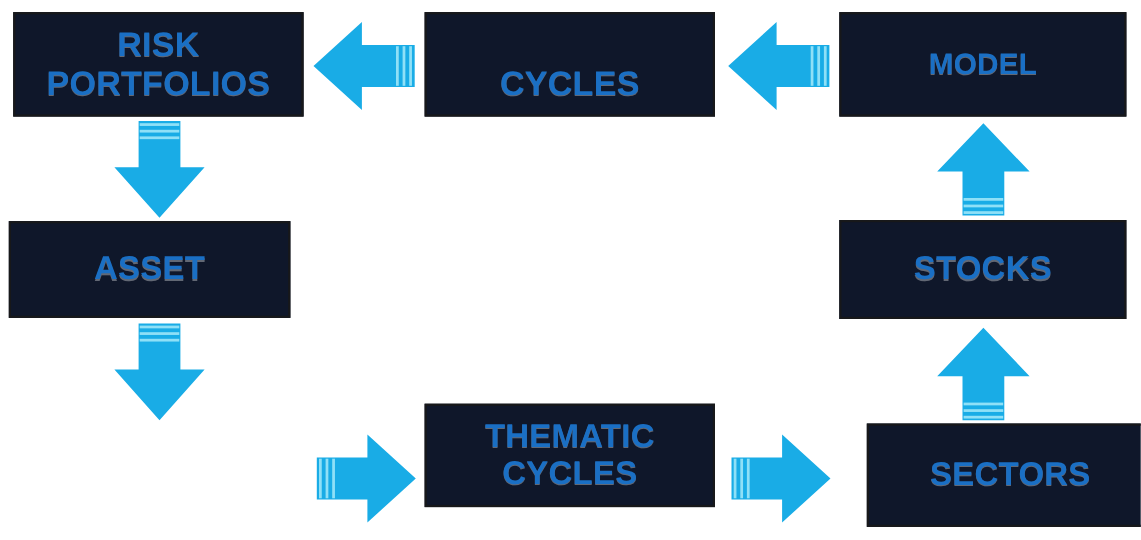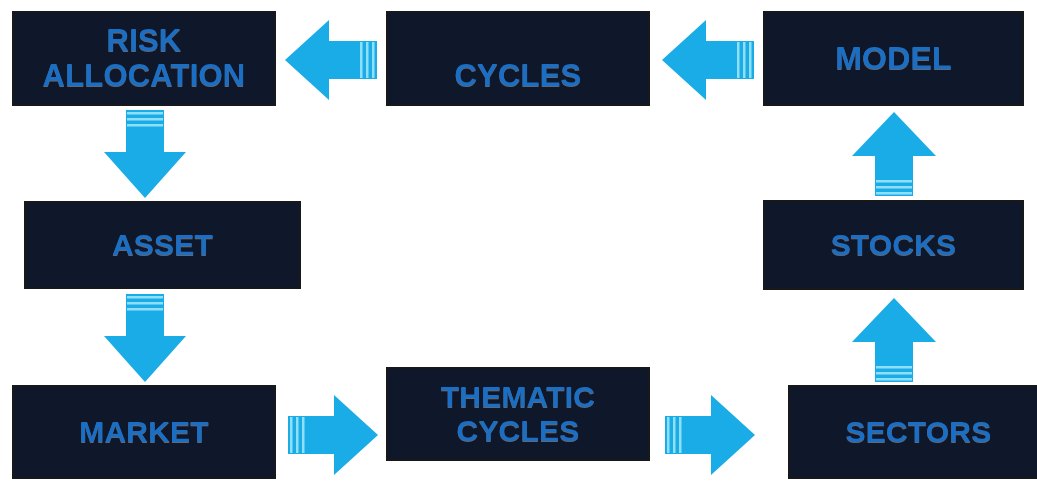--- a/index.html
+++ b/index.html
@@ -9,32 +9,32 @@
 
   .box{position:absolute;box-sizing:border-box;border:2px solid #17181a;
        background:#0f172a;display:flex;align-items:center;justify-content:center;
        text-align:center;}
   .box .label{color:#1a6fc4;font-weight:bold;letter-spacing:.2px;line-height:1.12;
               text-shadow:0 1px 0 rgba(255,255,255,.35);}
 
   
   #box-risk{left:12px;top:11px;width:264px;height:95px;}
   #box-risk .label{font-size:31px;}
-  #box-asset{left:24px;top:201px;width:277px;height:88px;}
+  #box-asset{left:8px;top:201px;width:256px;height:88px;}
   #box-asset .label{font-size:30px;}
   #box-market{left:12px;top:385px;width:264px;height:94px;}
   #box-market .label{font-size:30px;}
 
   #box-macro{left:386px;top:11px;width:264px;height:95px;}
   #box-macro .label{font-size:31px;}
   #box-thematic{left:386px;top:367px;width:264px;height:94px;}
   #box-thematic .label{font-size:30px;}
 
   #box-model{left:763px;top:11px;width:261px;height:95px;}
-  #box-model .label{font-size:32px;}
+  #box-model .label{font-size:27px;}
   #box-stocks{left:763px;top:200px;width:261px;height:90px;text-align:center;}
   #box-stocks .label{font-size:30px;}
   #box-sectors{left:788px;top:385px;width:261px;height:94px;}
   #box-sectors .label{font-size:30px;}
 
   
   .arrow{position:absolute;}
   .arrow svg{display:block;width:100%;height:100%;}
 
   #arr-macro-risk{left:283px;top:14px;width:96px;height:92px;}
@@ -47,21 +47,21 @@
   #arr-stocks-model{left:848px;top:110px;width:92px;height:88px;}
 </style>
 </head>
 <body>
 
 <div id="stage">
 
   <div class="box" id="box-risk">
     <div class="label">
       <span>RISK</span><br>
-      <span>ALLOCATION</span>
+      <span>PORTFOLIOS</span>
     </div>
   </div>
 
   <div class="arrow" id="arr-macro-risk">
     <svg viewBox="0 0 96 92" preserveAspectRatio="none">
       <path d="M2 46 L46 6 L46 27 L94 27 L94 65 L46 65 L46 86 Z" fill="#19ace6"></path>
       <rect x="77" y="28" width="2.5" height="36" fill="#8fe0f7"></rect>
       <rect x="83" y="28" width="2.5" height="36" fill="#8fe0f7"></rect>
       <rect x="89" y="28" width="2.5" height="36" fill="#8fe0f7"></rect>
     </svg>
@@ -128,23 +128,20 @@
 
   <div class="arrow" id="arr-sectors-stocks">
     <svg viewBox="0 0 92 88" preserveAspectRatio="none">
       <path d="M46 2 L88 46 L65 46 L65 86 L27 86 L27 46 L4 46 Z" fill="#19ace6"></path>
       <rect x="28" y="70" width="36" height="2.5" fill="#8fe0f7"></rect>
       <rect x="28" y="76" width="36" height="2.5" fill="#8fe0f7"></rect>
       <rect x="28" y="82" width="36" height="2.5" fill="#8fe0f7"></rect>
     </svg>
   </div>
 
-  <div class="box" id="box-market">
-    <div class="label">MARKET</div>
-  </div>
 
   <div class="arrow" id="arr-market-thematic">
     <svg viewBox="0 0 94 86" preserveAspectRatio="none">
       <path d="M92 43 L48 83 L48 62 L2 62 L2 24 L48 24 L48 3 Z" fill="#19ace6"></path>
       <rect x="4" y="25" width="2.5" height="36" fill="#8fe0f7"></rect>
       <rect x="10" y="25" width="2.5" height="36" fill="#8fe0f7"></rect>
       <rect x="16" y="25" width="2.5" height="36" fill="#8fe0f7"></rect>
     </svg>
   </div>
 

